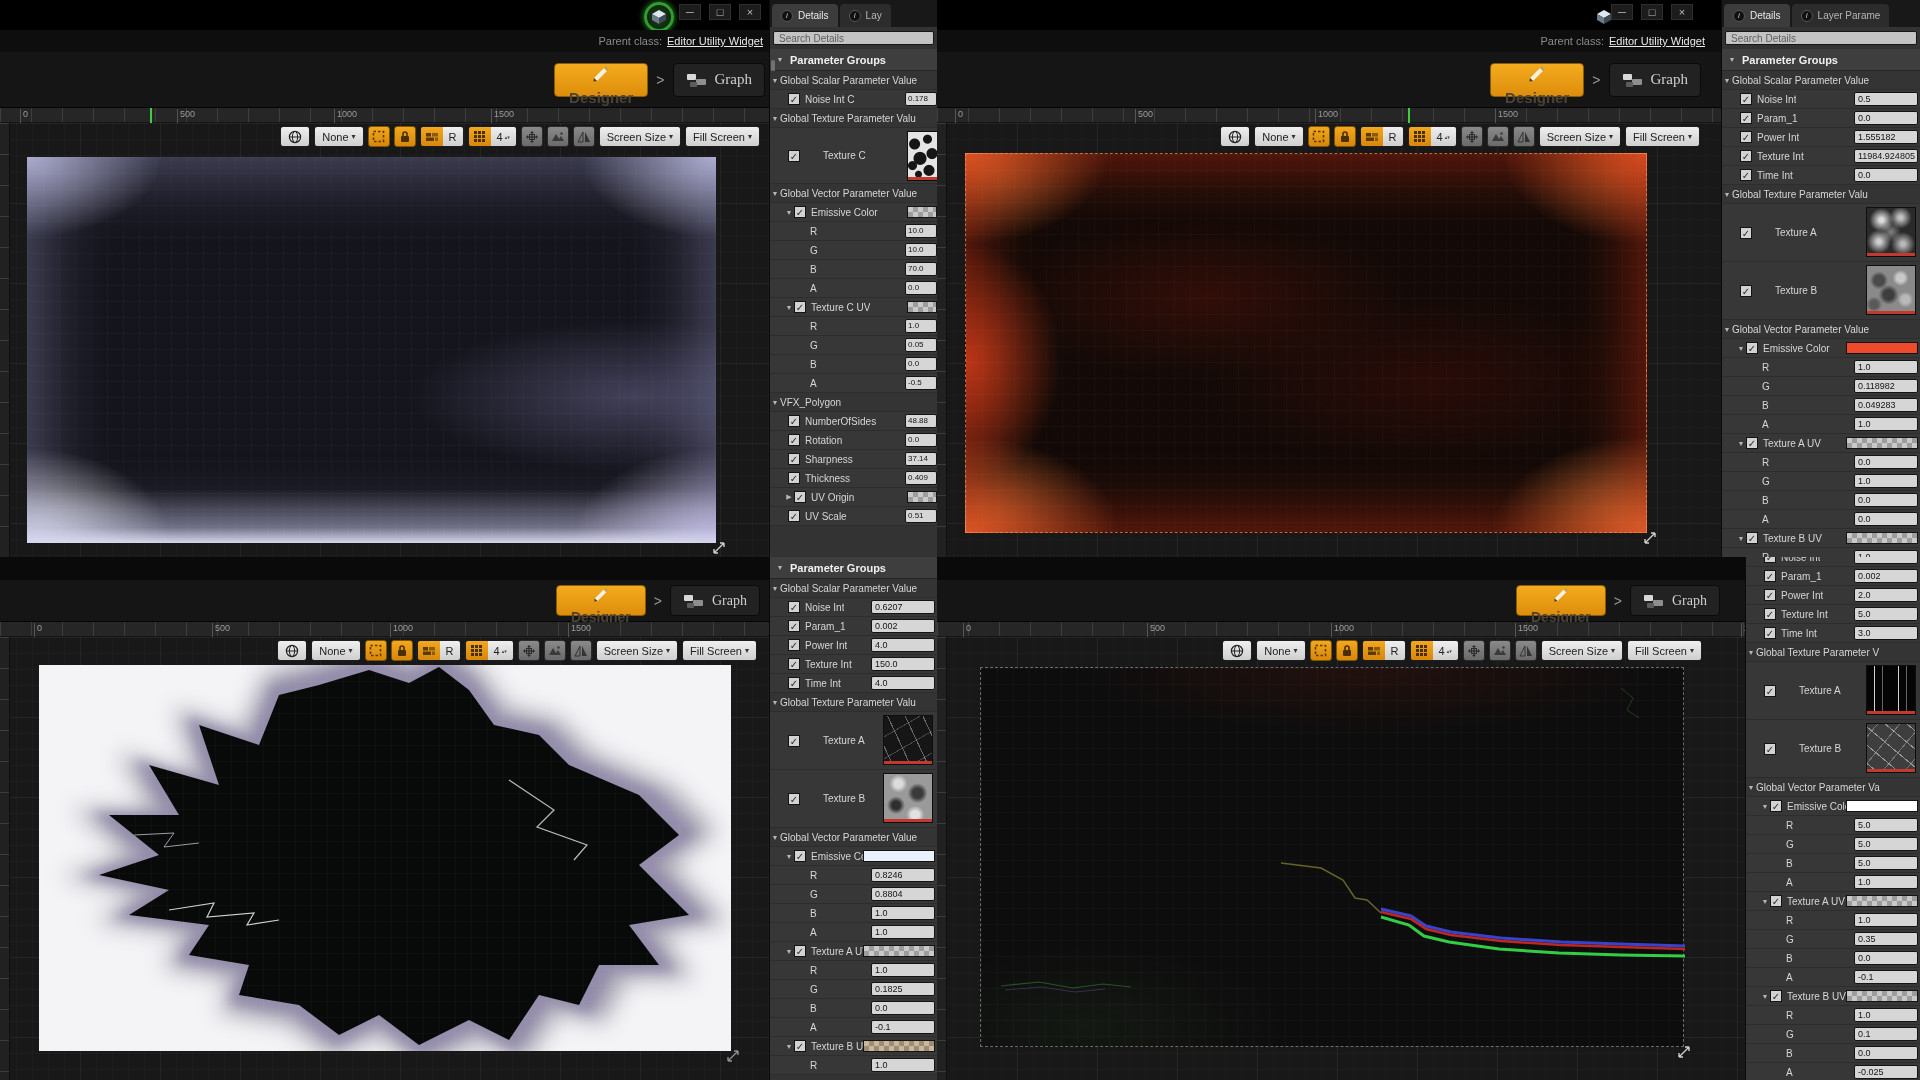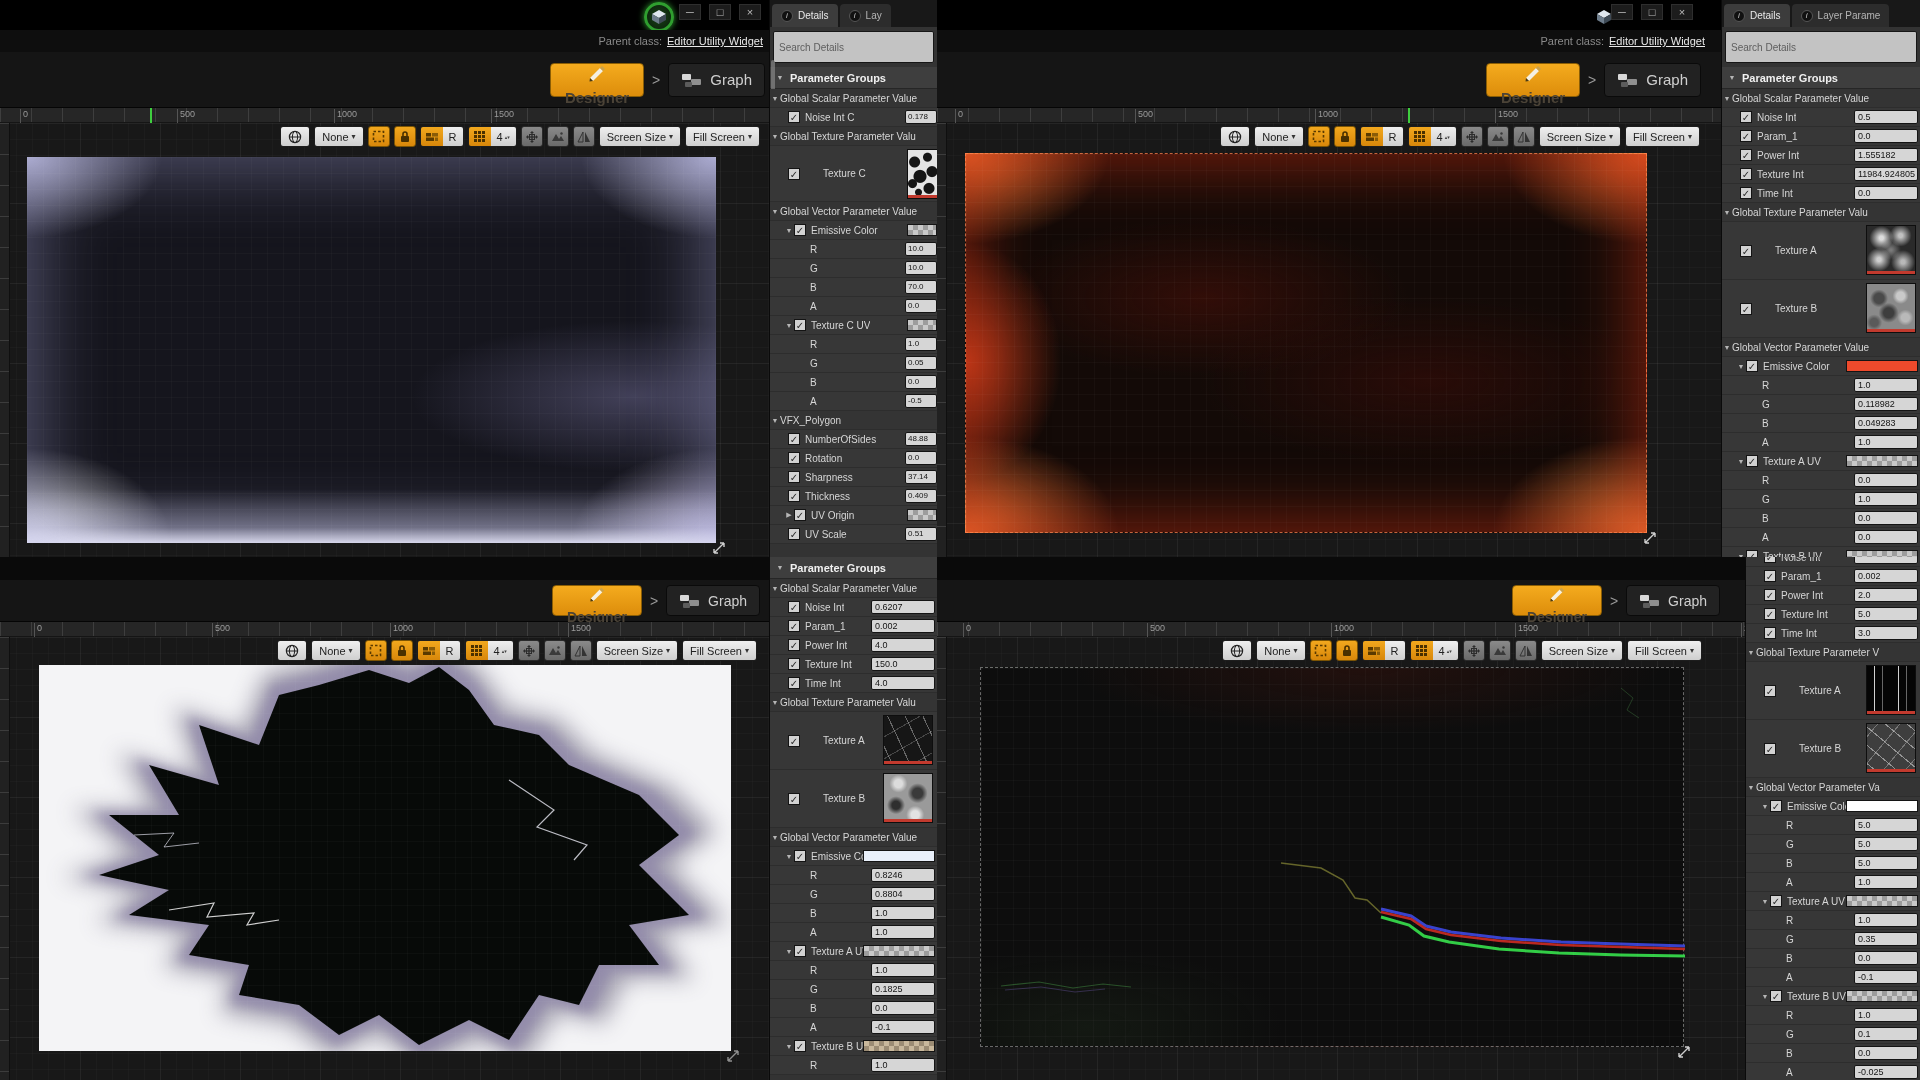--- a/index.html
+++ b/index.html
@@ -15,21 +15,21 @@
   .win-btns{position:absolute;top:4px;display:flex;gap:8px;}
   .win-btn{width:22px;height:16px;background:#1c1c1c;border:1px solid #2e2e2e;color:#bcbcbc;font-size:11px;line-height:14px;text-align:center;cursor:default;}
   .pc-row{position:absolute;left:0;right:0;top:30px;height:22px;background:#0e0e0e;display:flex;align-items:center;justify-content:flex-end;font-size:11px;gap:5px;}
   .pc-label{color:#8a8a8a;}
   .pc-link{color:#e8e8e8;text-decoration:underline;}
   .mode-row{position:absolute;left:0;right:0;display:flex;align-items:center;justify-content:flex-end;gap:8px;background:#151515;border-bottom:1px solid #050505;}
   .q-top .mode-row{top:52px;height:56px;}
   .q-bot .strip-black{position:absolute;left:0;right:0;top:0;height:23px;background:#0a0a0a;}
   .q-bot .mode-row{top:23px;height:42px;}
   .btn-designer{display:flex;align-items:center;gap:7px;height:34px;padding:0 14px;border-radius:4px;background:linear-gradient(#f4ab1e,#dd8d0b);border:1px solid #8a5d05;color:#4b4337;font-size:15px;font-weight:bold;cursor:pointer;flex-direction:column;}
-  .btn-graph{display:flex;align-items:center;gap:7px;height:34px;padding:0 12px;border-radius:4px;background:#222;border:1px solid #0a0a0a;color:#cfcfcf;font-size:15px;cursor:pointer;}
+  .btn-graph{display:flex;align-items:center;gap:7px;height:34px;padding:0 12px;border-radius:4px;background:#222;border:1px solid #0a0a0a;color:#cfcfcf;font-size:15px;cursor:pointer;font-family:Liberation Serif, serif;}
   .q-bot .btn-designer,.q-bot .btn-graph{height:31px;font-size:14px;}
   .mode-chev{color:#9a9a9a;font-size:14px;}
 
   
   .ruler{position:absolute;left:0;right:0;height:15px;background:#262626;border-bottom:1px solid #151515;
     background-image:repeating-linear-gradient(90deg,#3e3e3e 0 1px,transparent 1px 31px);}
   .q-top .ruler{top:108px;} .q-bot .ruler{top:65px;}
   .tick-label{position:absolute;top:1px;font-size:9px;color:#9b9b9b;}
   .tick-label::before{content:"";position:absolute;left:-3px;top:0;width:1px;height:14px;background:#555;}
   .ruler-marker{position:absolute;top:0;width:2px;height:15px;background:#3fcf3f;}
@@ -92,21 +92,21 @@
   .tb-split .seg-l{background:linear-gradient(#efefef,#cfcfcf);padding:0 6px;display:flex;align-items:center;font-size:11px;color:#222;gap:2px;}
   .tb .dd{font-size:8px;color:#333;}
   .spin{display:flex;flex-direction:column;font-size:5px;line-height:4px;color:#444;}
 
   
   .details-panel{position:absolute;background:#333;border-left:1px solid #0a0a0a;overflow:hidden;color:#cfcfcf;font-size:10px;}
   .tabbar{height:27px;background:#181818;display:flex;align-items:flex-end;gap:2px;padding:3px 0 0 2px;overflow:hidden;}
   .tab{height:23px;background:#2c2c2c;border-radius:4px 4px 0 0;display:flex;align-items:center;gap:5px;padding:0 9px;color:#b5b5b5;white-space:nowrap;cursor:pointer;}
   .tab.active{background:#3c3c3c;color:#e9e9e9;}
   .tab-ico{width:12px;height:12px;border-radius:50%;background:#111;border:1px solid #555;color:#c9c9c9;font-size:8px;font-style:italic;display:flex;align-items:center;justify-content:center;flex:none;}
-  .searchbox{margin:4px 3px;height:32px;background:#c3c3c3;border:1px solid #161616;color:#5e5e5e;font-size:10px;display:flex;align-items:center;padding:0 5px;border-radius:2px;}
+  .searchbox{margin:4px 3px;height:14px;background:#c3c3c3;border:1px solid #161616;color:#5e5e5e;font-size:10px;display:flex;align-items:center;padding:0 5px;border-radius:2px;}
   .grouphdr{height:22px;display:flex;align-items:center;gap:5px;font-weight:bold;color:#f0f0f0;font-size:11px;background:#3e3e3e;border-bottom:1px solid #262626;padding-left:5px;}
   .tri{color:#b5b5b5;font-size:7px;width:10px;text-align:center;flex:none;}
   .prow{display:flex;align-items:center;height:19px;background:#373737;border-bottom:1px solid #2d2d2d;padding-right:2px;position:relative;}
   .prow.sect{background:#343434;color:#d9d9d9;}
   .prow .ind1{width:18px;flex:none;} .prow .ind2{width:40px;flex:none;} .prow .indv{width:14px;flex:none;}
   .checkbox{width:12px;height:12px;background:#d2d2d2;border:1px solid #141414;color:#2a2a2a;font-size:10px;line-height:11px;text-align:center;margin-right:5px;flex:none;cursor:pointer;}
   .plabel{color:#d6d6d6;white-space:nowrap;overflow:hidden;}
   .valuebox{margin-left:auto;background:#d6d6d6;border:1px solid #141414;border-radius:2px;color:#141414;font-size:9px;height:14px;line-height:12px;padding:0 3px;width:64px;flex:none;overflow:hidden;white-space:nowrap;cursor:text;}
   .swatch{margin-left:auto;width:72px;height:12px;border:1px solid #141414;flex:none;cursor:pointer;}
   .checker{background:repeating-conic-gradient(#9c9c9c 0% 25%,#c9c9c9 0% 50%) 0 0/10px 10px;}

